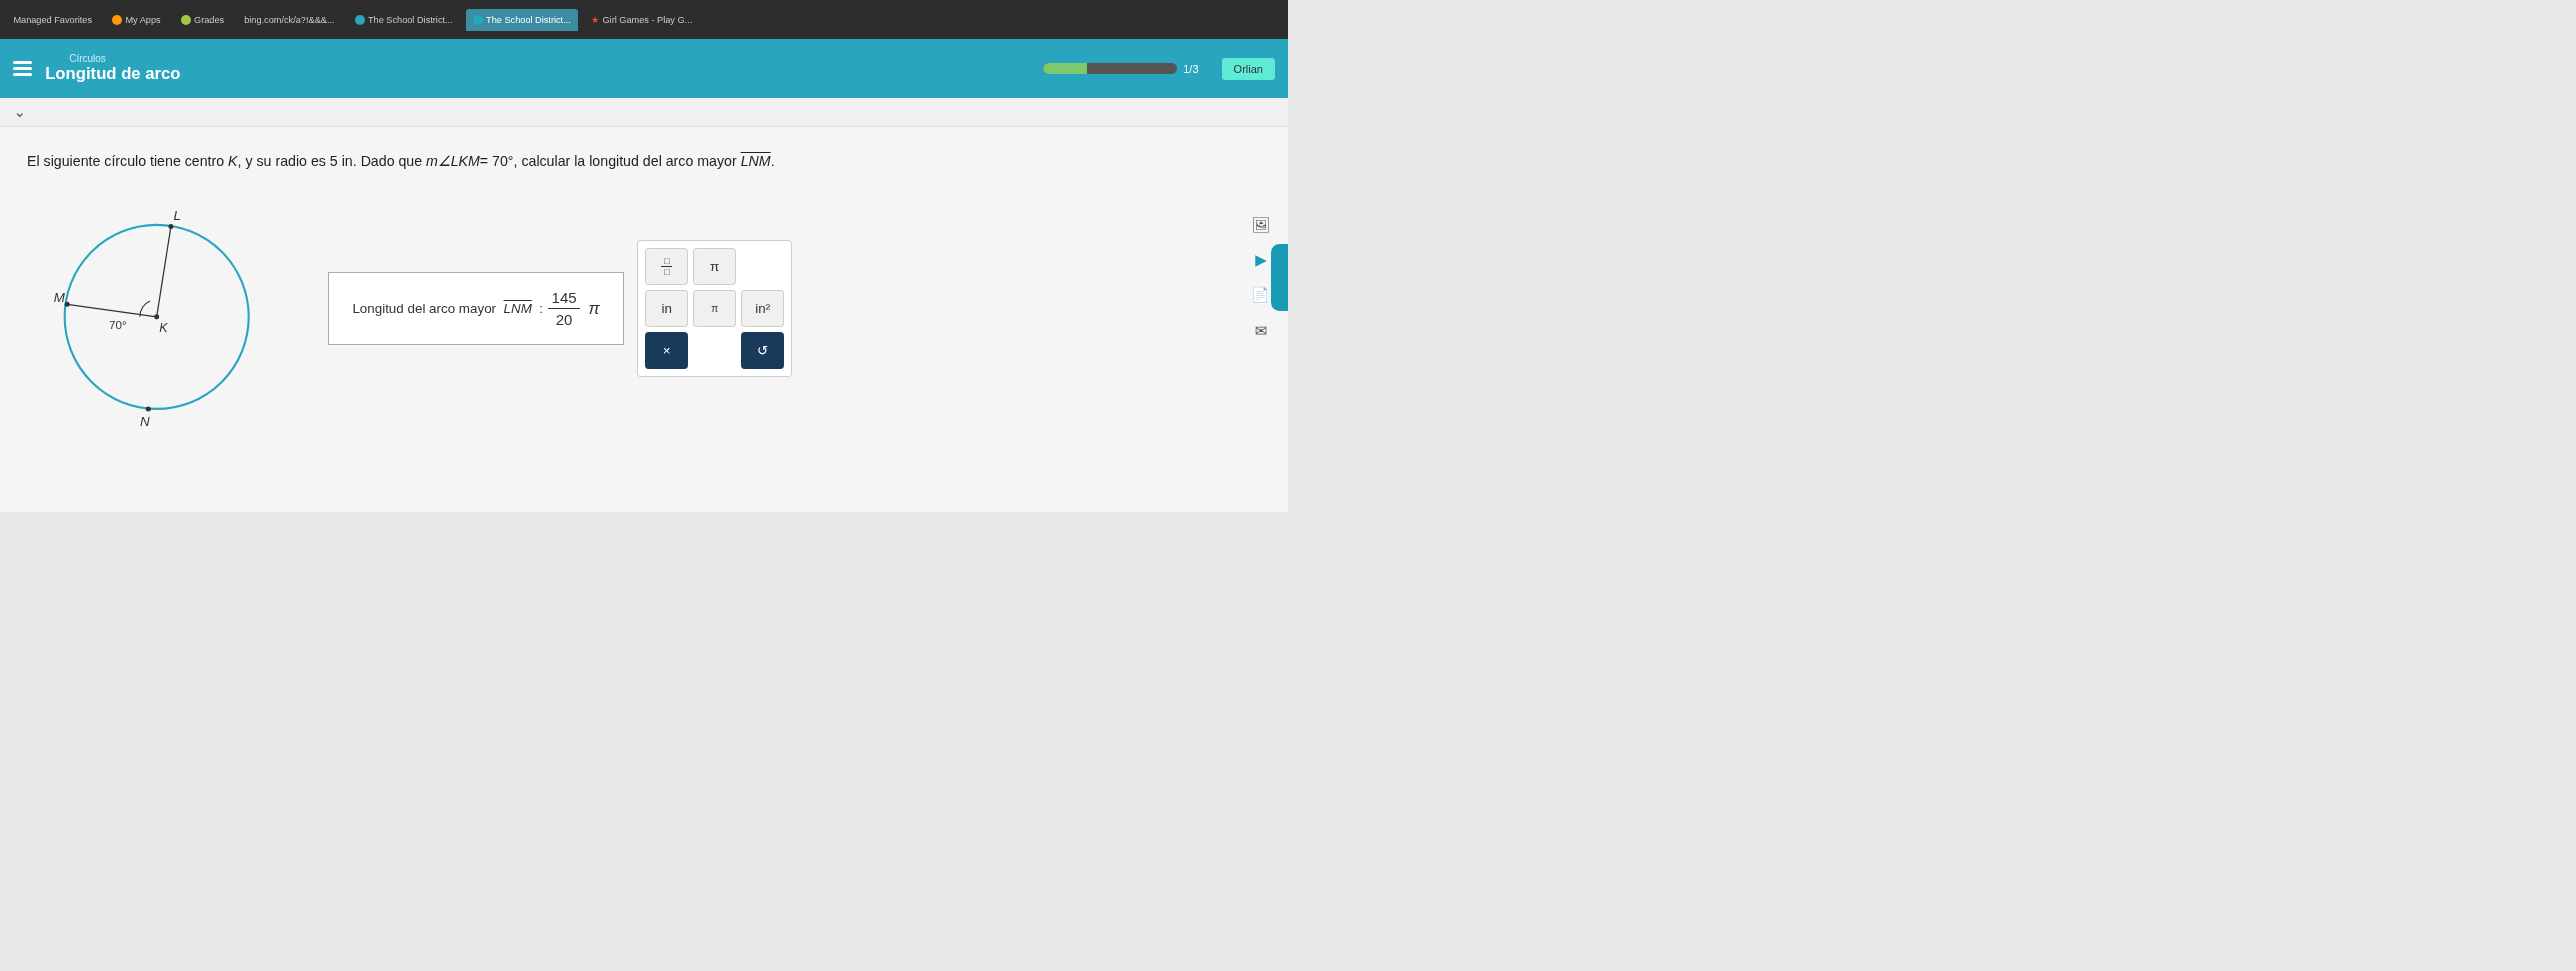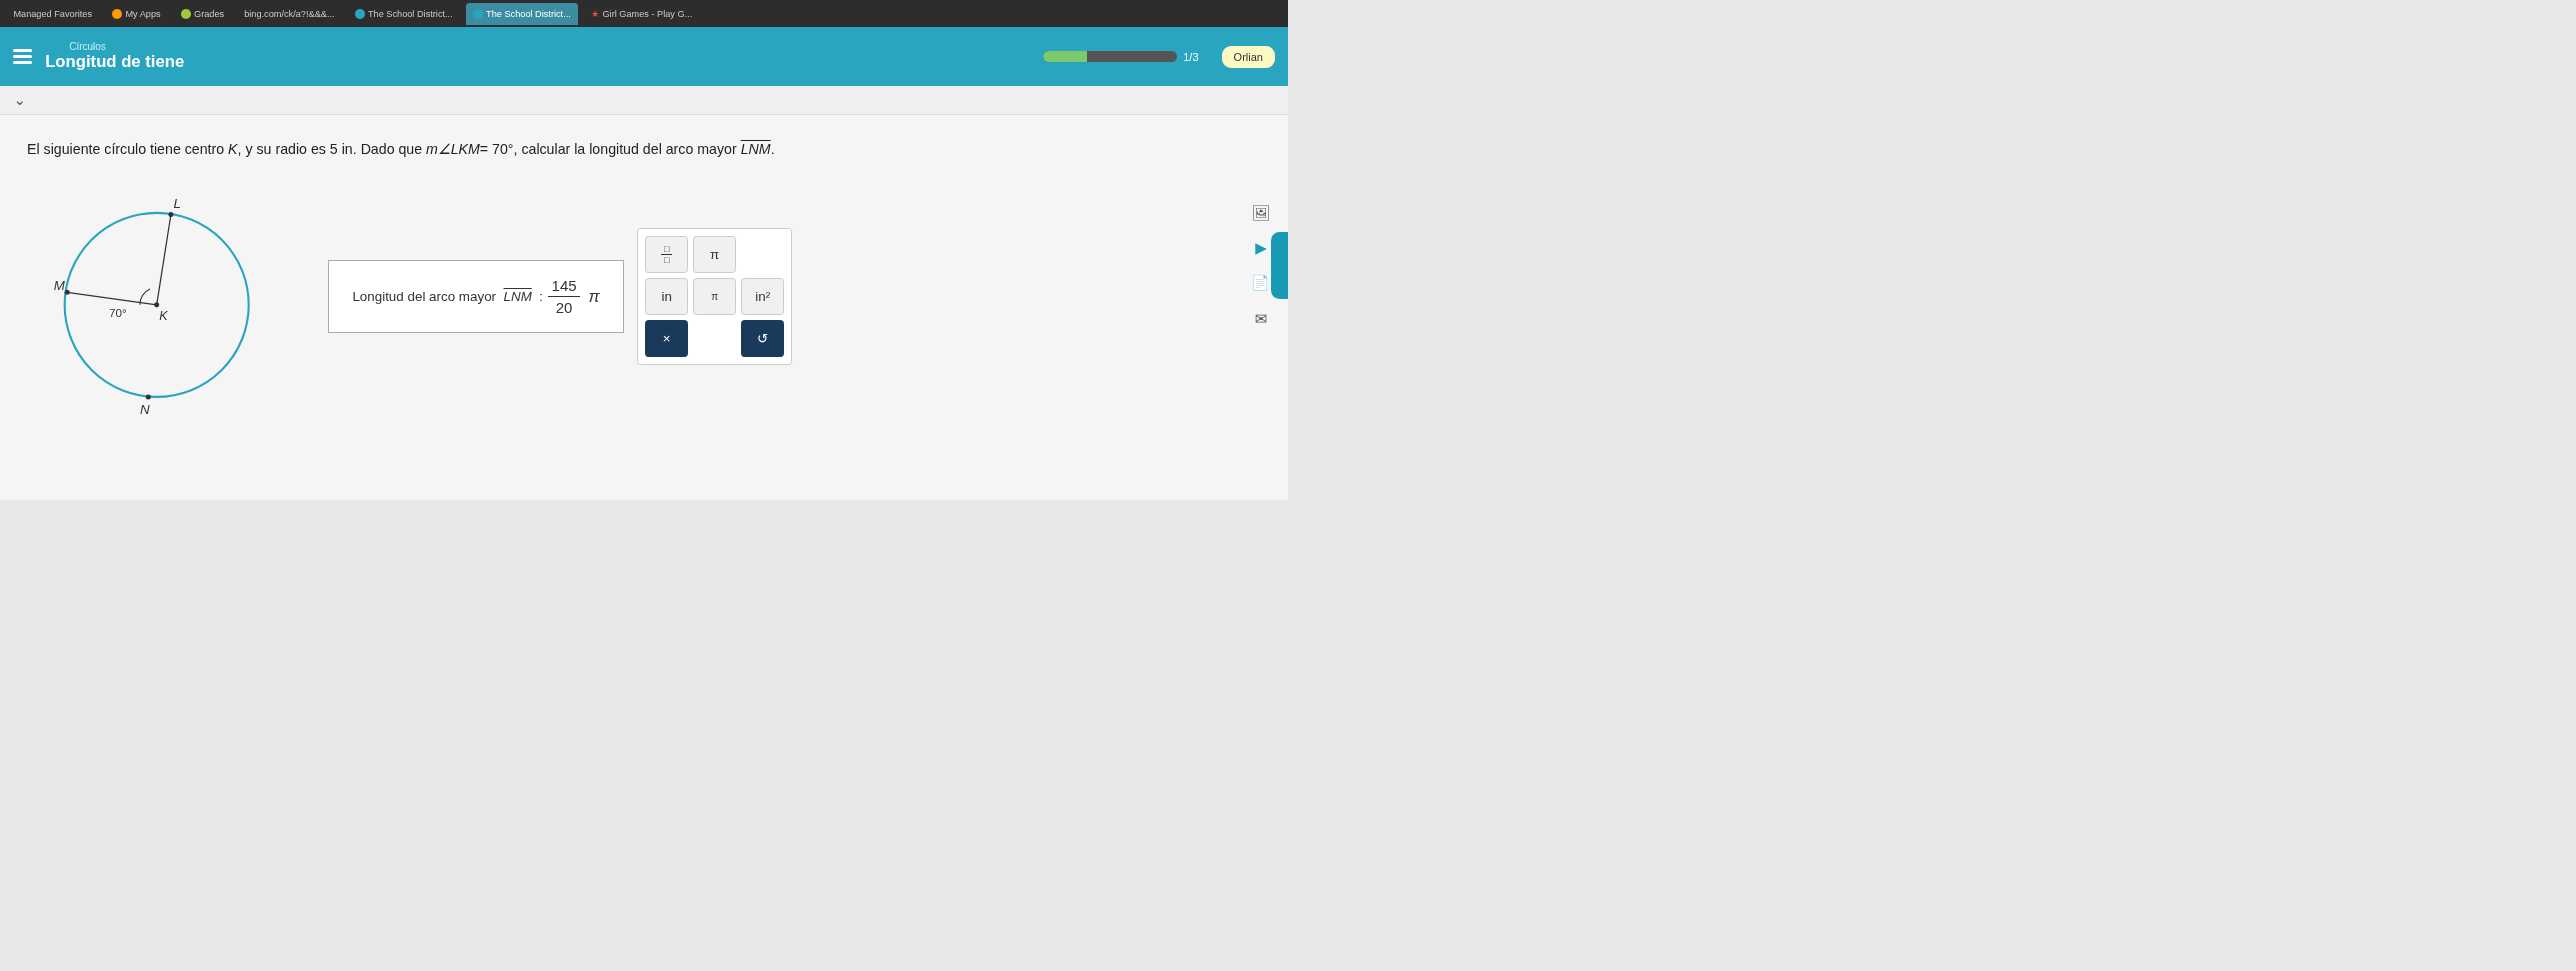--- a/index.html
+++ b/index.html
@@ -7,21 +7,21 @@
       font-family: Arial, sans-serif;
       background: #e8e8e8;
       width: 1288px;
       min-height: 486px;
       overflow: hidden;
     }
 
     
     .tab-bar {
       background: #2d2d2d;
-      height: 27px;
+      height: 39px;
       display: flex;
       align-items: center;
       padding: 0 6.7px;
       gap: 6.7px;
       font-size: 9.2px;
       color: #ccc;
     }
     .tab-item {
       display: flex;
       align-items: center;
@@ -95,27 +95,27 @@
       width: 33%;
       height: 100%;
       background: #7ec96e;
       border-radius: 5.9px 0 0 5.9px;
     }
     .progress-text {
       color: white;
       font-size: 11px;
     }
     .user-btn {
-      background: #fef9c3;
+      background: #5eead4;
       color: #333;
       border: none;
       padding: 5px 11.7px;
       font-size: 11px;
       cursor: pointer;
-      border-radius: 9px;
+      border-radius: 3px;
       margin-left: 10px;
     }
 
     
     .chevron-row {
       background: #f0f0f0;
       padding: 5px 13.4px;
       border-bottom: 0.8px solid #ddd;
     }
     .chevron-down {
@@ -294,21 +294,21 @@
 </div>
 
 <div class="app-header">
   <div class="hamburger">
     <span></span>
       <span></span>
       <span></span>
   </div>
   <div class="header-title-block">
     <span class="header-subtitle">Círculos</span>
-    <span class="header-title">Longitud de tiene</span>
+    <span class="header-title">Longitud de arco</span>
   </div>
   <div class="header-spacer"></div>
   <div class="progress-container">
     <div class="progress-bar-outer">
       <div class="progress-bar-filled"></div>
     </div>
     <span class="progress-text">1/3</span>
   </div>
   <button class="user-btn">Orlian</button>
 </div>

